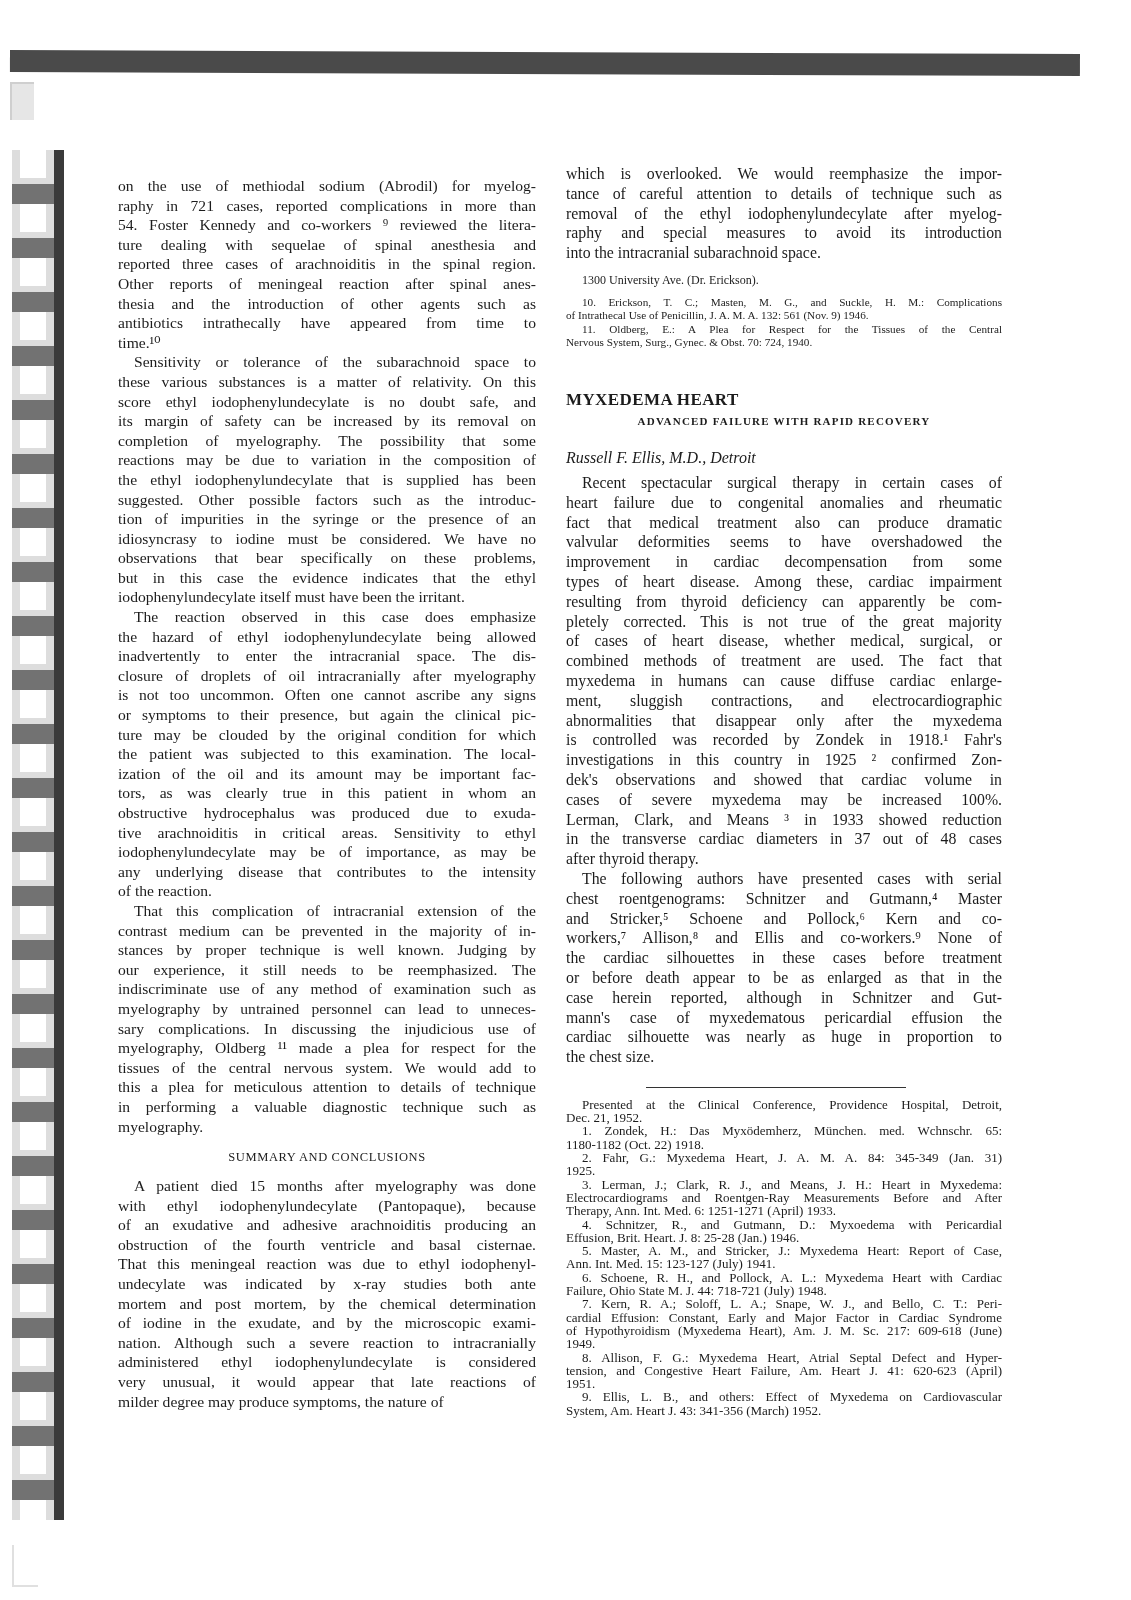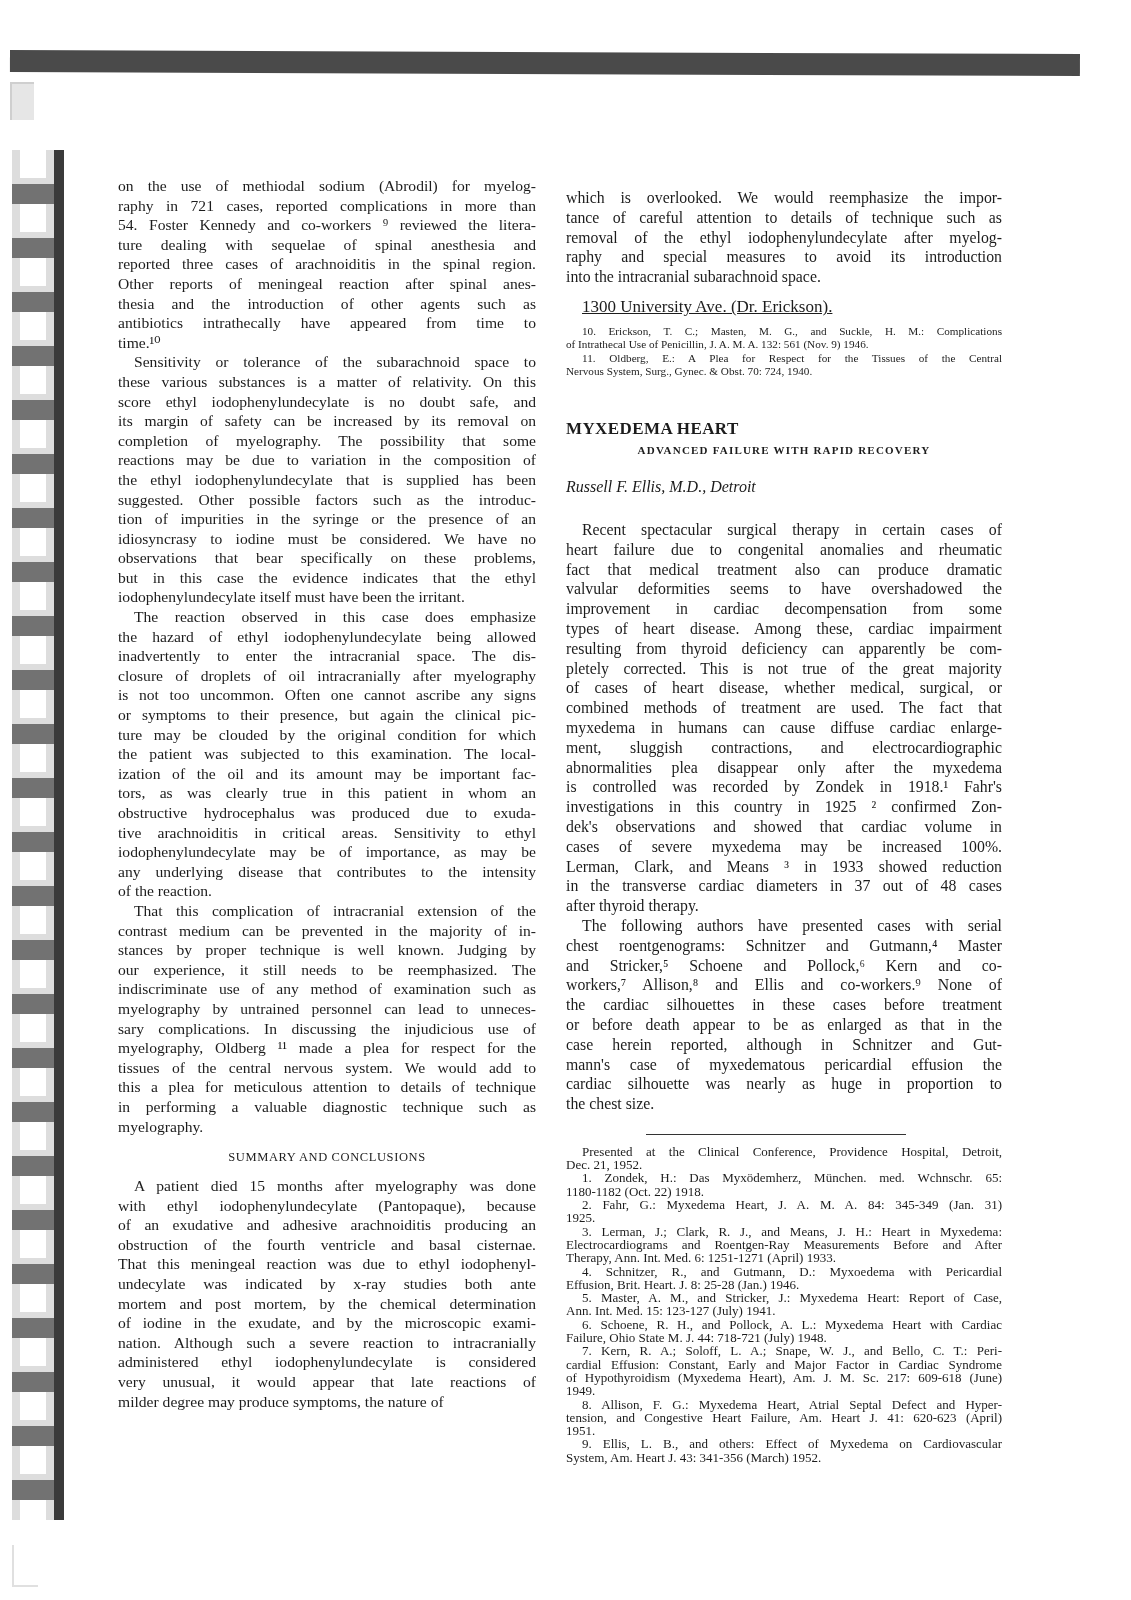--- a/index.html
+++ b/index.html
@@ -31,46 +31,46 @@
   .film-strip .holes::after {
     content:""; position:absolute; left:8px; top:0; width:26px; height:100%;
     background:repeating-linear-gradient(to bottom,
       #ffffff 0px, #ffffff 28px, transparent 28px, transparent 54px);
   }
   .bottom-mark { position:absolute; left:12px; top:1545px; width:24px; height:40px; border-left:2px solid #e0e0e0; border-bottom:2px solid #e0e0e0; }
 
   
   .col { position:absolute; }
   .col-left { left:118px; top:176px; width:418px; }
-  .col-right { left:566px; top:188px; width:436px; }
+  .col-right { left:566px; top:164px; width:436px; }
 
   .line {
     display:block; white-space:nowrap; text-align:justify; text-align-last:justify;
     font-size:15.6px; line-height:19.6px; height:19.6px; overflow:visible;
   }
   .line.last { text-align-last:left; }
   .line.indent { padding-left:16px; }
   .col-right .line { font-size:15.8px; line-height:19.8px; height:19.8px; }
 
   .section-head {
     text-align:center; font-size:12.5px; letter-spacing:0.6px;
     margin:14px 0 8px 0; height:18px;
   }
-  .address { font-size:17px; margin:10px 0 8px 16px;text-decoration:underline; }
+  .address { font-size:12px; margin:10px 0 8px 16px; }
   .ref {
     font-size:11.2px; line-height:13.5px; text-align:justify; text-align-last:justify;
     white-space:nowrap; display:block; height:13.5px;
   }
   .ref.last { text-align-last:left; }
   .ref.indent { padding-left:16px; }
 
   .article-title { font-weight:bold; font-size:17px; letter-spacing:0.4px; margin-top:40px; height:24px; }
   .article-subtitle { font-weight:bold; font-size:11px; letter-spacing:1.2px; margin-top:1px; height:20px;text-align:center; }
   .article-author { font-style:italic; font-size:16px; margin-top:14px; height:24px; }
-  .article-body { margin-top:18px; }
+  .article-body { }
 
   .footnote-rule { width:260px; height:1px; background:#333; margin:20px 0 10px 80px; }
   .footnotes .ref { font-size:13px; line-height:13.3px; height:13.3px; }
 </style>
 </head>
 <body>
 
 <div class="topbar"></div>
 <div class="corner-mark" style="top:82px;height:36px;"></div>
 <div class="film-strip">
@@ -190,21 +190,21 @@
         <span class="line">fact that medical treatment also can produce dramatic</span>
         <span class="line">valvular deformities seems to have overshadowed the</span>
         <span class="line">improvement in cardiac decompensation from some</span>
         <span class="line">types of heart disease. Among these, cardiac impairment</span>
         <span class="line">resulting from thyroid deficiency can apparently be com-</span>
         <span class="line">pletely corrected. This is not true of the great majority</span>
         <span class="line">of cases of heart disease, whether medical, surgical, or</span>
         <span class="line">combined methods of treatment are used. The fact that</span>
         <span class="line">myxedema in humans can cause diffuse cardiac enlarge-</span>
         <span class="line">ment, sluggish contractions, and electrocardiographic</span>
-        <span class="line">abnormalities plea disappear only after the myxedema</span>
+        <span class="line">abnormalities that disappear only after the myxedema</span>
         <span class="line">is controlled was recorded by Zondek in 1918.¹ Fahr's</span>
         <span class="line">investigations in this country in 1925 ² confirmed Zon-</span>
         <span class="line">dek's observations and showed that cardiac volume in</span>
         <span class="line">cases of severe myxedema may be increased 100%.</span>
         <span class="line">Lerman, Clark, and Means ³ in 1933 showed reduction</span>
         <span class="line">in the transverse cardiac diameters in 37 out of 48 cases</span>
         <span class="line last">after thyroid therapy.</span>
       </div>
       <div>
         <span class="line indent">The following authors have presented cases with serial</span>

